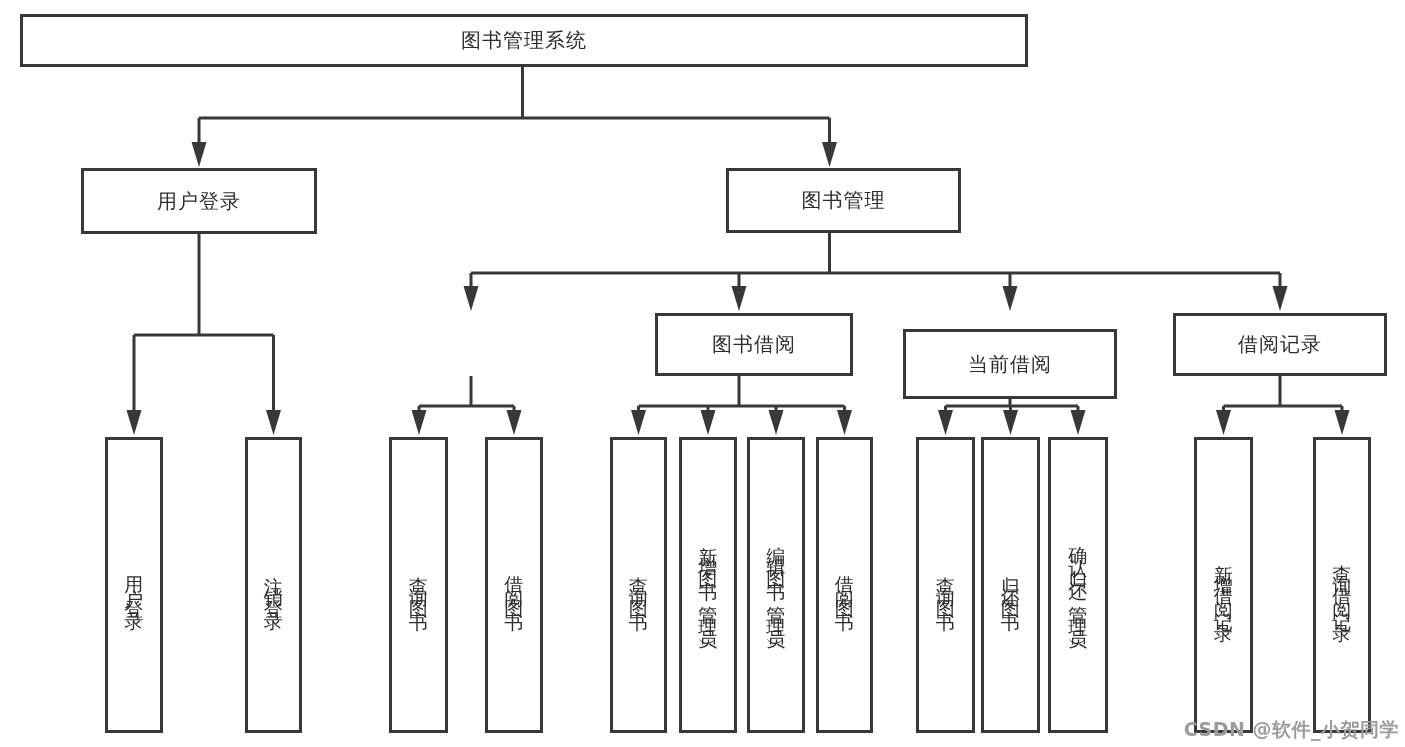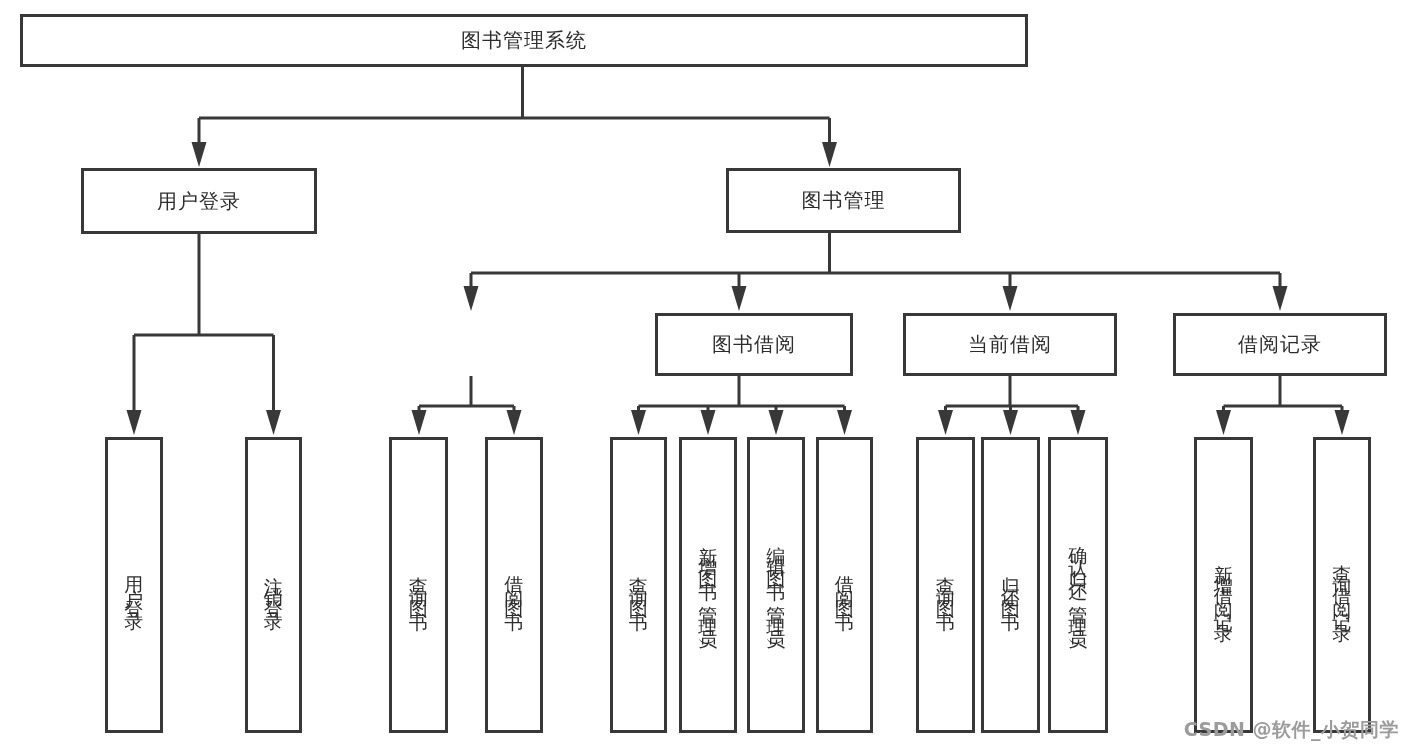--- a/index.html
+++ b/index.html
@@ -84,21 +84,21 @@
   <div class="node" style="left:81px;top:168px;width:236px;height:66px;">
     <span class="lbl">用户登录</span>
   </div>
   <div class="node" style="left:712px;top:168px;width:235px;height:65px;margin-left:14px;">
     <span class="lbl">图书管理</span>
   </div>
 
   <div class="node" style="left:655px;top:313px;width:198px;height:63px;text-align:right;">
     <span class="lbl">图书借阅</span>
   </div>
-  <div class="node" style="left:903px;top:313px;width:214px;height:63px;">
+  <div class="node" style="left:903px;top:329px;width:214px;height:70px;">
     <span class="lbl">当前借阅</span>
   </div>
   <div class="node" style="left:1173px;top:313px;width:214px;height:63px;align-items:center;">
     <span class="lbl">借阅记录</span>
   </div>
 
   <div class="node leaf" style="left:105px;top:437px;width:58px;height:296px;">
     <span class="lbl">用户登录</span>
   </div>
   <div class="node leaf" style="left:245px;top:437px;width:57px;height:296px;">

